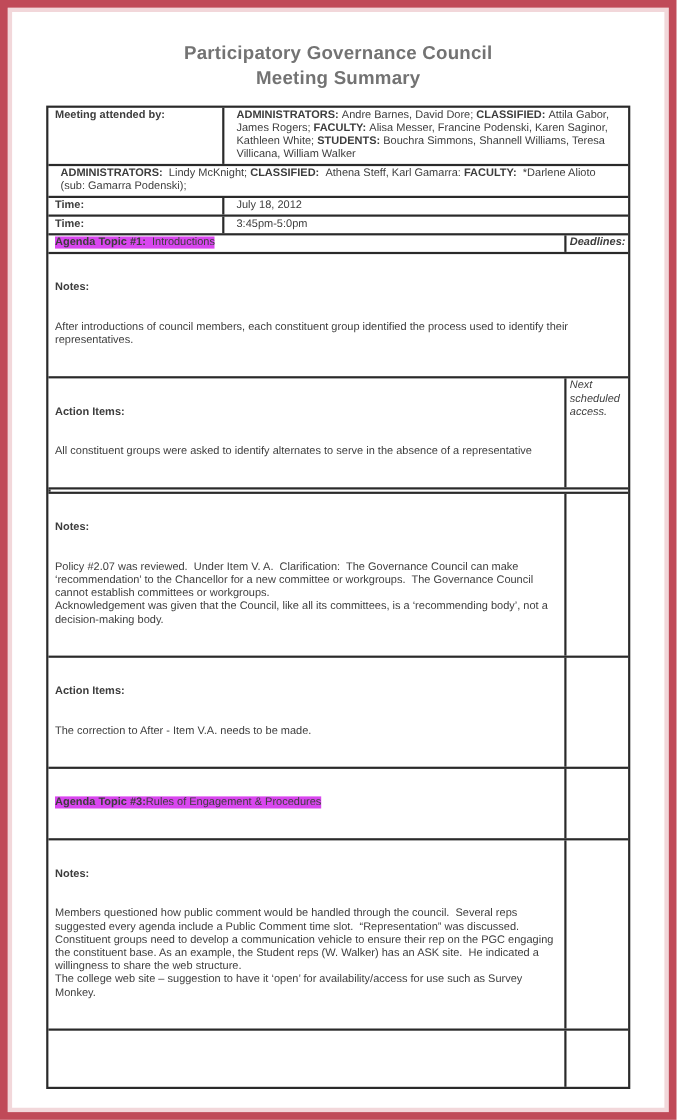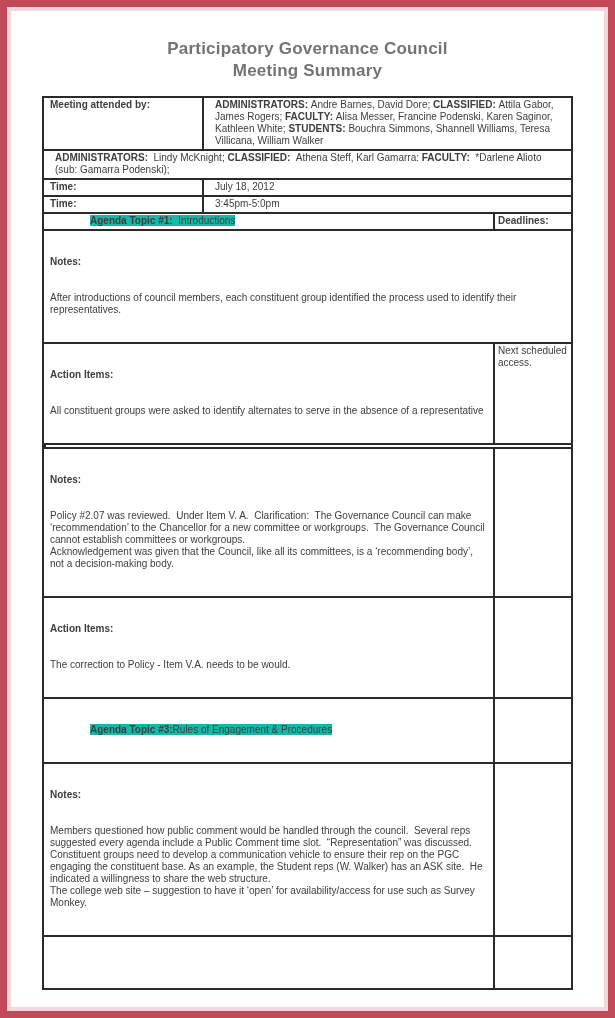--- a/index.html
+++ b/index.html
@@ -13,23 +13,23 @@
            font-size:17px; line-height:1.32; margin:6px 0 13px 0;
            letter-spacing:.2px; }
   .doc-table { border:2px solid #2a2a2a; font-size:10px; line-height:12px;
                color:#3d3d3d; }
   .row { display:flex; border-top:2px solid #2a2a2a; align-items:stretch; }
   .row.first { border-top:none; }
   .cell { padding:1px 6px 2px 6px; white-space:pre-wrap; }
   .cell.label { width:160px; flex:none; border-right:2px solid #2a2a2a; font-weight:bold; }
   .cell.value { flex:1;padding-left:11px; }
   .cell.main  { flex:1; }
-  .cell.side  { width:78px; flex:none; border-left:2px solid #2a2a2a; padding:1px 3px; }
+  .cell.side  { width:58px; flex:none; border-left:2px solid #2a2a2a; padding:1px 3px;font-style:italic; }
   .b  { font-weight:bold; }
-  .hl { background:#14b8a6;margin-left:40px; }
+  .hl { background:#d946ef; }
   .sec { display:contents; }
   
   .mh-n1 { min-height:46px; }
   .mh-a1 { min-height:50px; }
   .mh-t2 { min-height:24px; }
   .mh-n2 { min-height:80px; }
   .mh-a2 { min-height:40px; }
   .mh-a3 { min-height:26px; }
 </style>
 </head>
@@ -96,21 +96,21 @@
           <div class="cell main mh-n2">
             <div class="b">Notes:</div>
             <div>Policy #2.07 was reviewed.  Under Item V. A.  Clarification:  The Governance Council can make ‘recommendation’ to the Chancellor for a new committee or workgroups.  The Governance Council cannot establish committees or workgroups.
 Acknowledgement was given that the Council, like all its committees, is a ‘recommending body’, not a decision-making body.</div>
           </div>
           <div class="cell side"></div>
         </div>
         <div class="row">
           <div class="cell main mh-a2">
             <div class="b">Action Items:</div>
-            <div>The correction to Policy - Item V.A. needs to be would.</div>
+            <div>The correction to After - Item V.A. needs to be made.</div>
           </div>
           <div class="cell side"></div>
         </div>
       </div>
 
       
       <div class="sec">
         <div class="row">
           <div class="cell main">
             <div><span class="hl"><span class="b">Agenda Topic #3:</span><span>Rules of Engagement &amp; Procedures</span></span></div>

